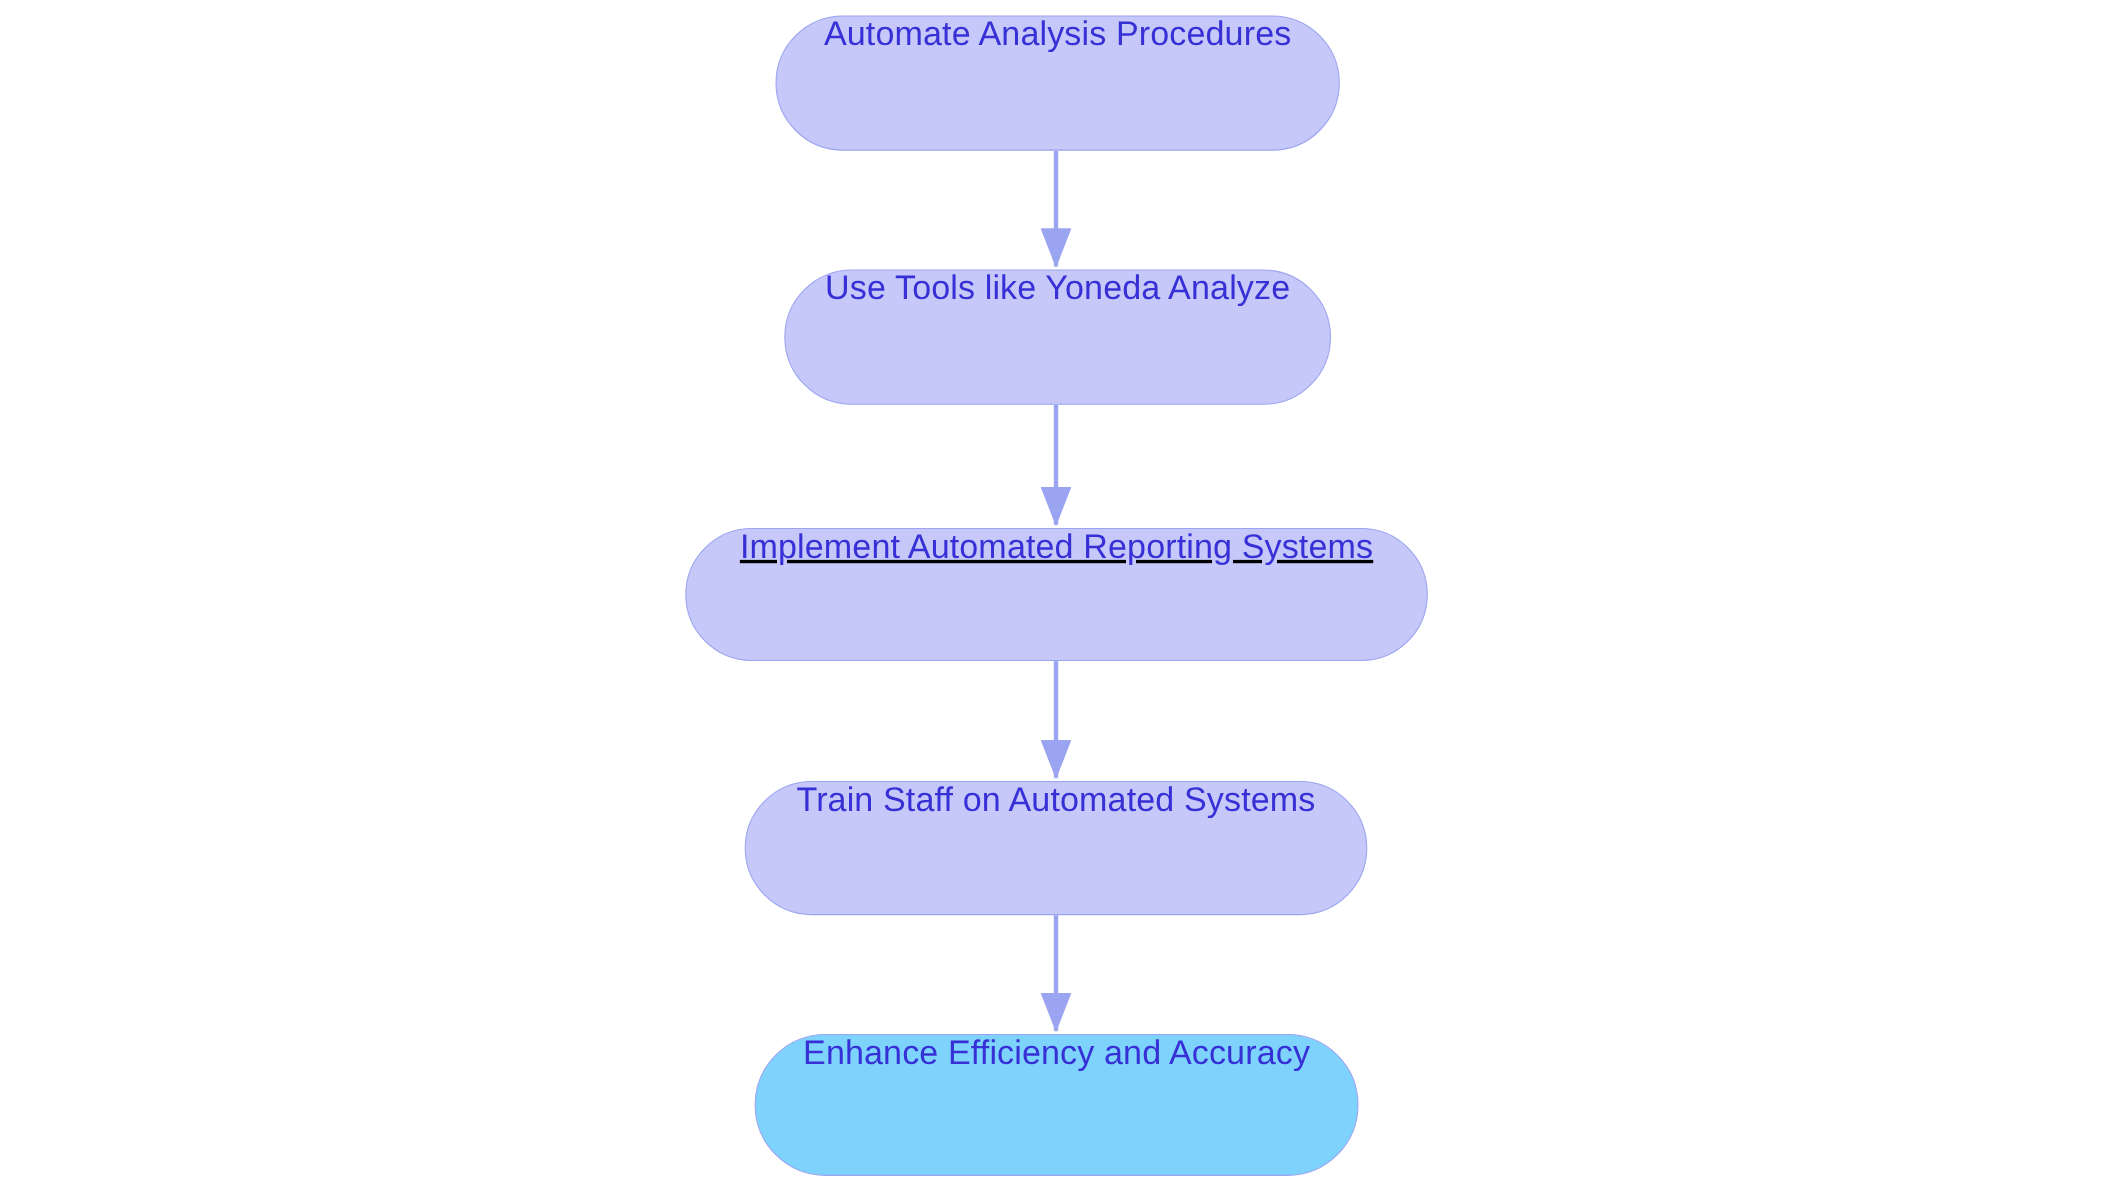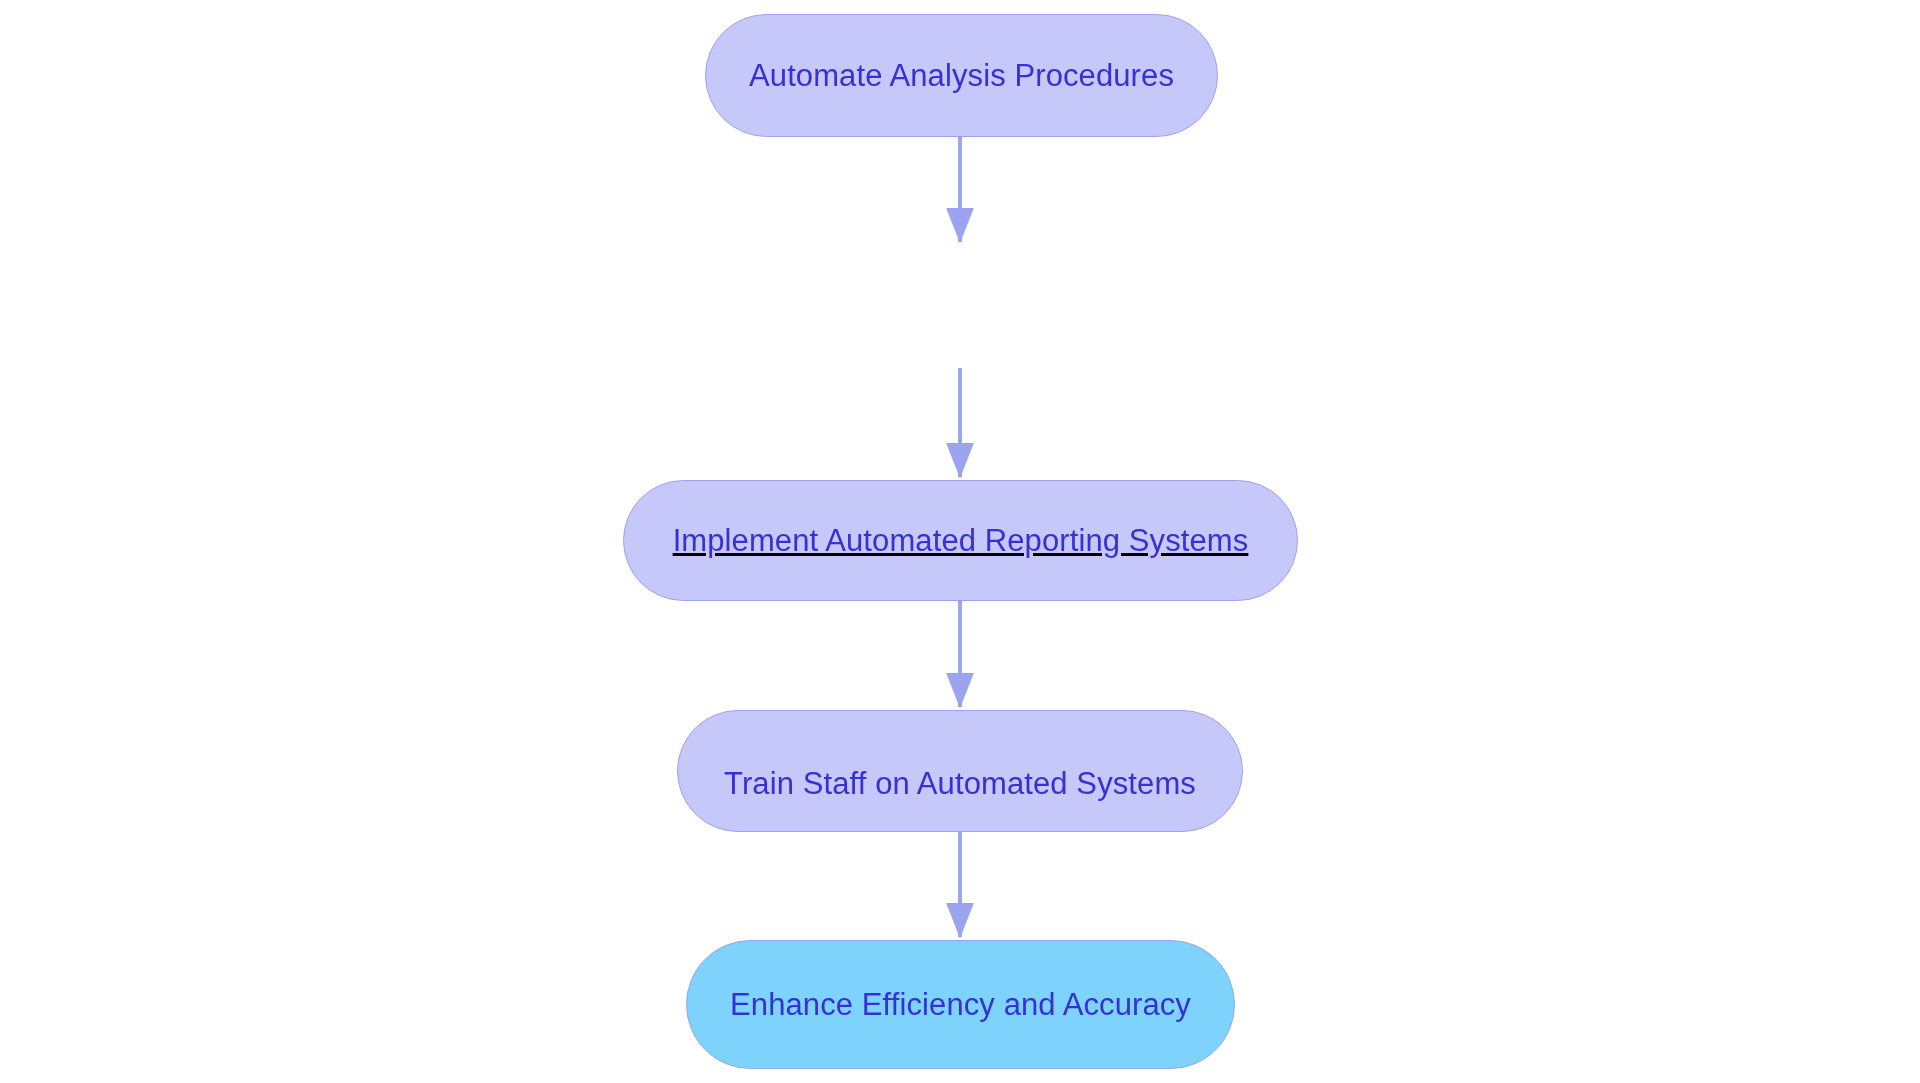--- a/index.html
+++ b/index.html
@@ -29,21 +29,20 @@
     width: 1920px;
     height: 1083px;
     pointer-events: none;
   }
 
   
   .node {
     position: absolute;
     box-sizing: border-box;
     display: flex;
-    align-items: center;
     justify-content: center;
     background: #c5c8f8;
     border: 1.6px solid #9ba4f0;
     border-radius: 999px;
     white-space: nowrap;
   }
   .node-label {
     color: #3730d6;
     font-family: "Liberation Sans", sans-serif;
     font-size: 31px;
@@ -71,26 +70,29 @@
 
     <line x1="960" y1="601" x2="960" y2="707" stroke="#9ba4f0" stroke-width="4" marker-end="url(#arrowhead)"></line>
 
     <line x1="960" y1="832" x2="960" y2="937" stroke="#9ba4f0" stroke-width="4" marker-end="url(#arrowhead)"></line>
   </svg>
 
   <div class="node" style="left: 705px; top: 14px; width: 513px; height: 123px; background: rgb(197, 200, 248); border-color: rgb(155, 164, 240);">
     <span class="node-label" style="color: rgb(55, 48, 214);">Automate Analysis Procedures</span>
   </div>
 
+  <div class="node" style="left: 713px; top: 245px; width: 497px; height: 123px; background: rgb(197, 200, 248); border-color: rgb(155, 164, 240);">
+    <span class="node-label" style="color: rgb(55, 48, 214);">Use Tools like Yoneda Analyze</span>
+  </div>
 
   <div class="node" style="left: 623px; top: 480px; width: 675px; height: 121px; background: rgb(197, 200, 248); border-color: rgb(155, 164, 240); text-decoration: underline;">
     <span class="node-label" style="color: rgb(55, 48, 214);">Implement Automated Reporting Systems</span>
   </div>
 
   <div class="node" style="left: 677px; top: 710px; width: 566px; height: 122px; background: rgb(197, 200, 248); border-color: rgb(155, 164, 240);">
-    <span class="node-label" style="color: rgb(55, 48, 214); margin-top: 24px;">Train Staff on Automated Systems</span>
+    <span class="node-label" style="color: rgb(55, 48, 214);">Train Staff on Automated Systems</span>
   </div>
 
   <div class="node" style="left: 686px; top: 940px; width: 549px; height: 129px; background: #7dd3fc; border-color: rgb(155, 164, 240);">
     <span class="node-label" style="color: rgb(55, 48, 214);">Enhance Efficiency and Accuracy</span>
   </div>
 
 </div>
 
 </body></html>

